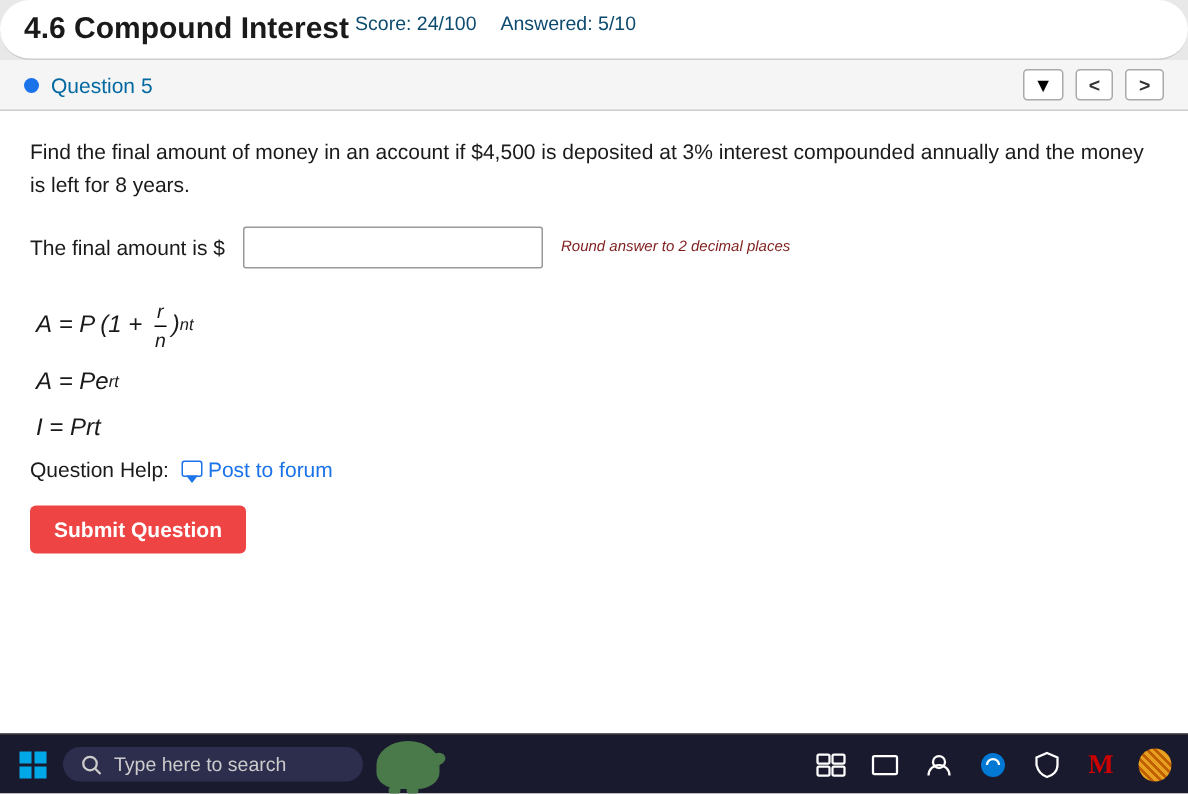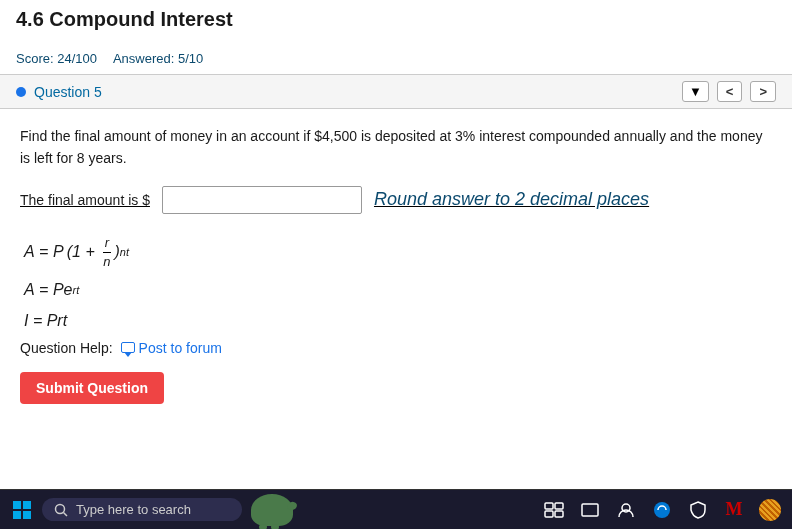--- a/index.html
+++ b/index.html
@@ -23,22 +23,23 @@
       display: flex;
       flex-direction: column;
     }
 
     
     .header-bar {
       background: #fff;
       border-bottom: 1px solid #ccc;
       padding: 8px 16px;
       display: flex;
-      flex-direction: column;
-      gap: 20px;
+      flex-direction: row;
+      gap: 4px;
+      border-radius: 23px;
     }
 
     .header-title {
       font-size: 20px;
       font-weight: 600;
       color: #1a1a1a;
     }
 
     .header-score {
       font-size: 13px;
@@ -108,42 +109,41 @@
       color: #1a1a1a;
       line-height: 1.6;
       margin-bottom: 16px;
     }
 
     .answer-row {
       display: flex;
       align-items: center;
       gap: 12px;
       margin-bottom: 20px;
-      text-decoration: underline;
     }
 
     .answer-label {
       font-size: 14px;
       color: #1a1a1a;
       white-space: nowrap;
     }
 
     .answer-input {
       border: 1px solid #999;
       border-radius: 2px;
       padding: 4px 8px;
       font-size: 14px;
       width: 200px;
       height: 28px;
       outline: none;
     }
 
     .answer-hint {
-      font-size: 18px;
-      color: #0c4a6e;
+      font-size: 10px;
+      color: #7f1d1d;
       font-style: italic;
     }
 
     
     .formula-section {
       margin-bottom: 8px;
       padding-left: 4px;
     }
 
     .formula-line {

